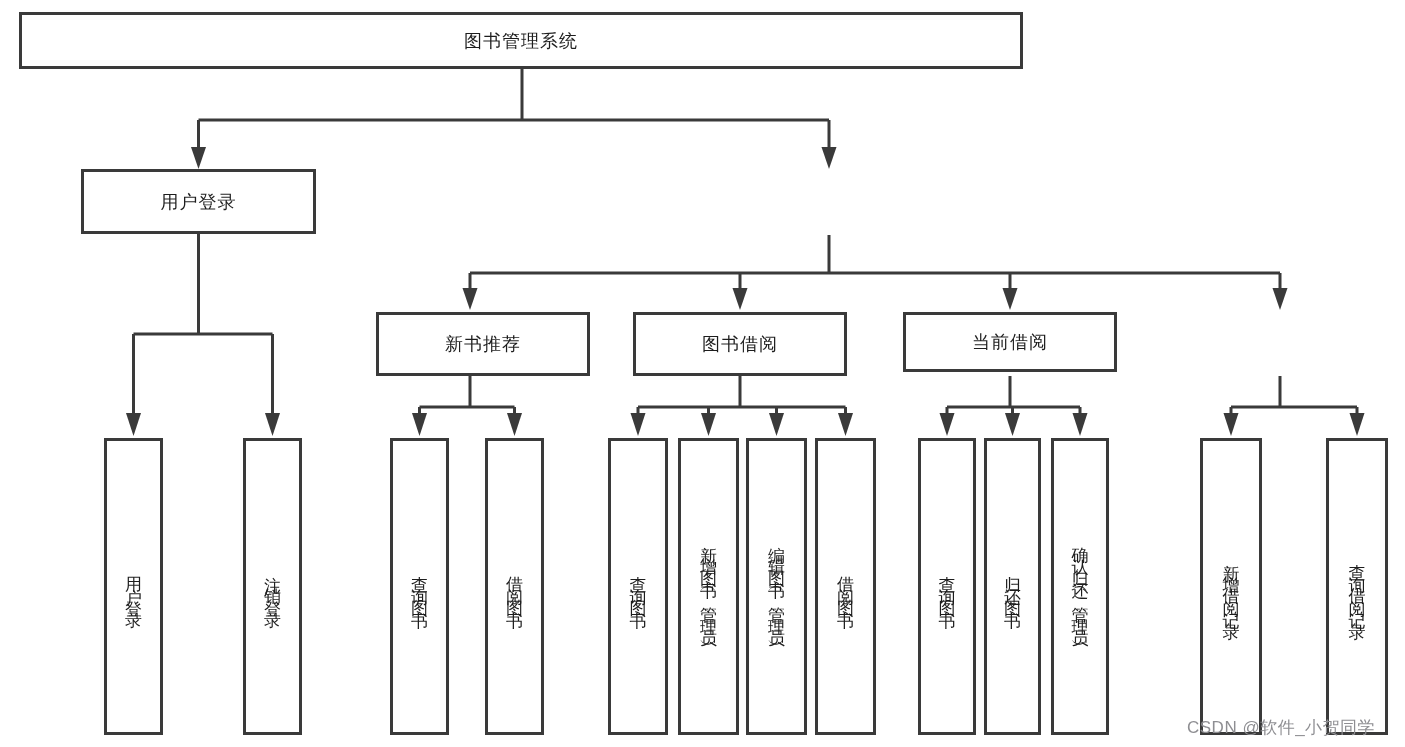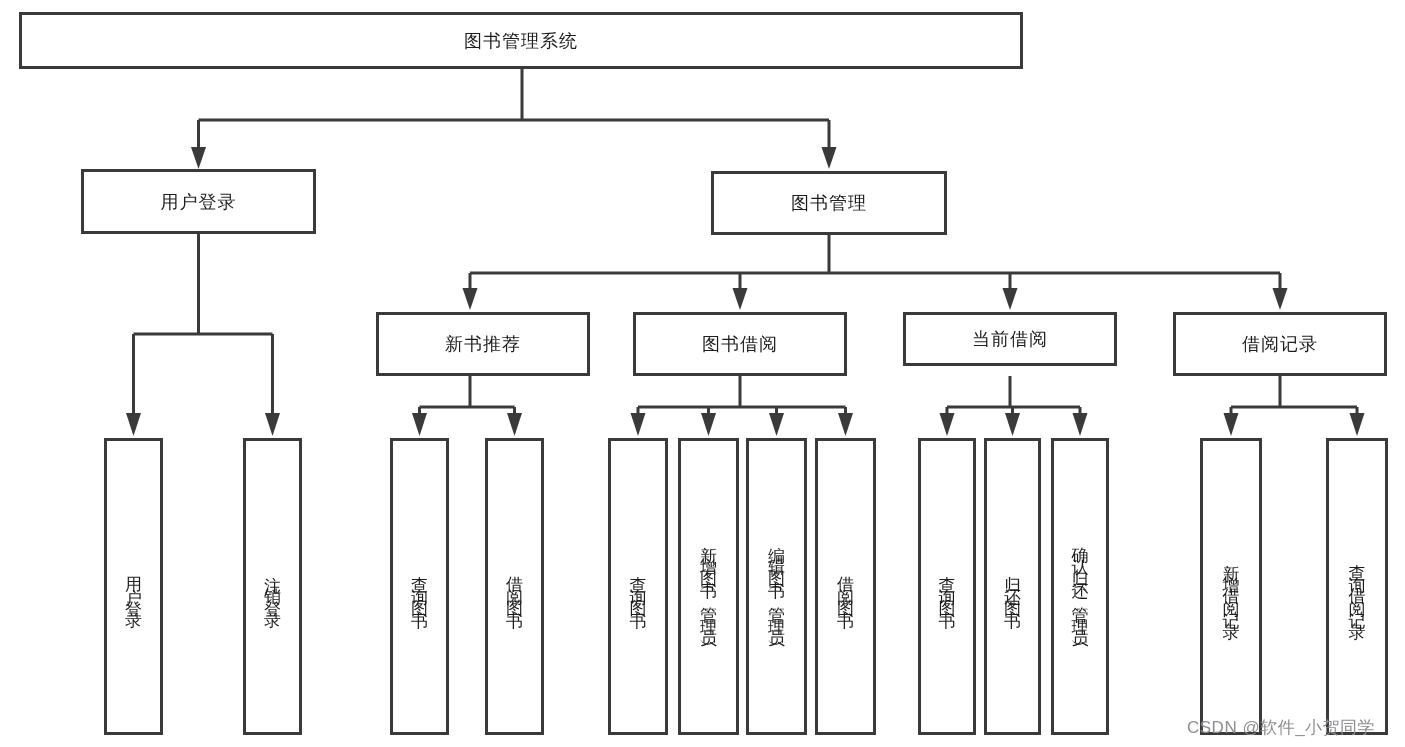--- a/index.html
+++ b/index.html
@@ -120,35 +120,29 @@
     </g>
   </svg>
 
   <div class="node h-node" style="left:19px; top:12px; width:1004px; height:57px;">
     <span>图书管理系统</span>
   </div>
 
   <div class="node h-node" style="left:81px; top:169px; width:235px; height:65px;">
     <span>用户登录</span>
   </div>
-  <div class="node h-node" style="left:711px; top:171px; width:236px; height:64px;">
-    <span>图书管理</span>
-  </div>
 
   <div class="node h-node" style="left:376px; top:312px; width:214px; height:64px;">
     <span>新书推荐</span>
   </div>
   <div class="node h-node" style="left:633px; top:312px; width:214px; height:64px;justify-content:center;">
     <span>图书借阅</span>
   </div>
-  <div class="node h-node" style="left:903px; top:312px; width:214px; height:54px;">
+  <div class="node h-node" style="left:903px; top:312px; width:214px; height:60px;">
     <span>当前借阅</span>
-  </div>
-  <div class="node h-node" style="left:1173px; top:312px; width:214px; height:64px;">
-    <span>借阅记录</span>
   </div>
 
   <div class="node v-node" style="left:104px; top:438px; width:59px; height:297px;">
     <span>用户登录</span>
   </div>
   <div class="node v-node" style="left:243px; top:438px; width:59px; height:297px;">
     <span>注销登录</span>
   </div>
 
   <div class="node v-node" style="left:390px; top:438px; width:59px; height:297px;">

